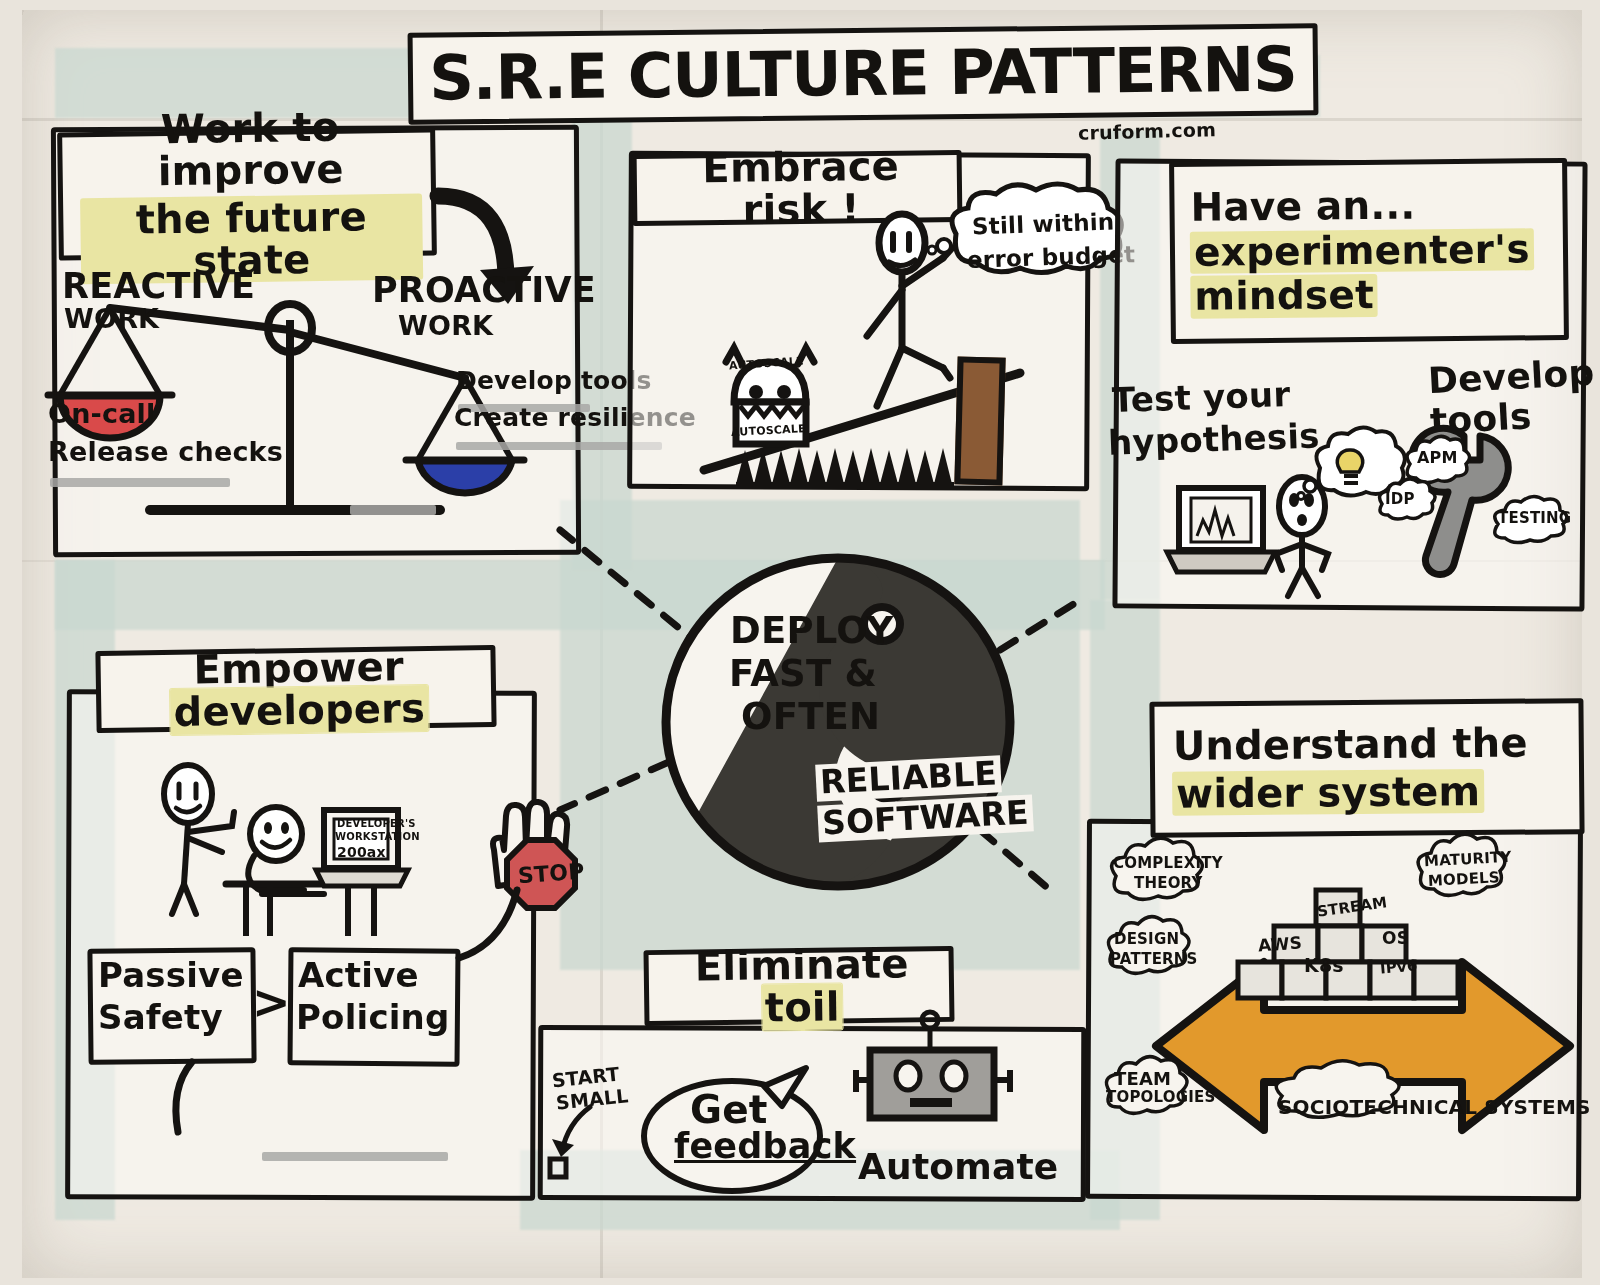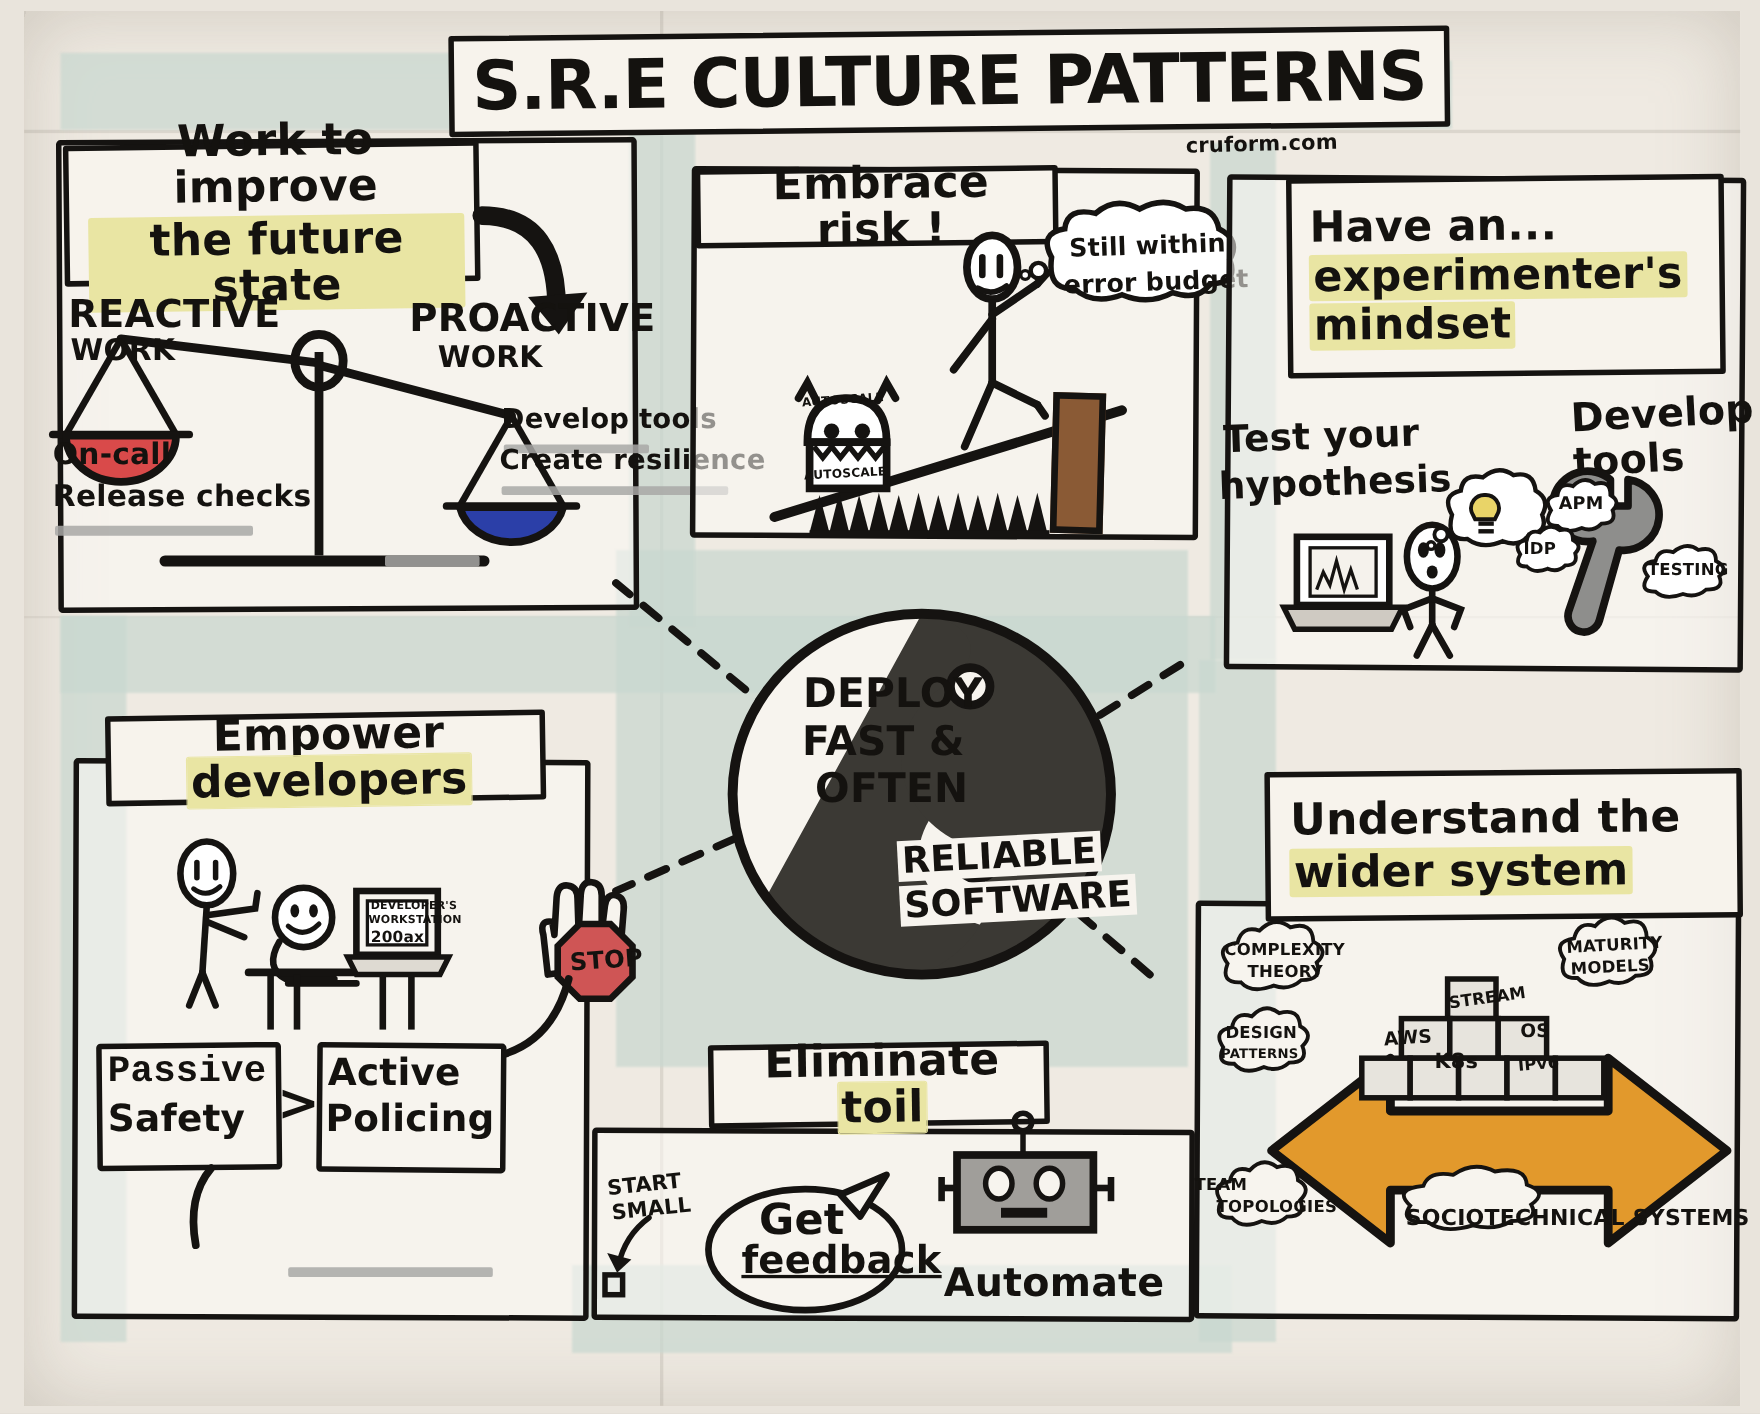--- a/index.html
+++ b/index.html
@@ -331,21 +331,21 @@
 
   <svg style="left:484px;top:790px;width:80px;height:100px;">
     <path d="M14 96 L10 60 q-4 -14 8 -12 l2 12 l2 -34 q1 -12 10 -11 q9 1 9 12 l1 30 l2 -34 q1 -12 10 -11 q9 1 9 12 l0 33 l3 -24 q2 -11 10 -9 q8 2 7 13 l-4 50 Z" fill="#f7f4ee" stroke="#151311" stroke-width="6" stroke-linejoin="round"></path>
   </svg>
   <svg style="left:503px;top:838px;width:76px;height:76px;">
     <polygon points="24,2 52,2 72,22 72,50 52,70 24,70 4,50 4,22" fill="#cf5555" stroke="#151311" stroke-width="6"></polygon>
   </svg>
   <div class="handtext nosel" style="position:absolute;left:518px;top:862px;font-size:22px;transform:rotate(-4deg);">STOP</div>
 
   <div class="frame" style="left:88px;top:948px;width:168px;height:116px;background:#f7f4ee;transform:rotate(-0.6deg);"></div>
-  <div class="handtext nosel" style="position:absolute;left:98px;top:958px;font-size:34px;font-family:Liberation Mono, monospace;">Passive</div>
+  <div class="handtext nosel" style="position:absolute;left:98px;top:958px;font-size:34px;">Passive</div>
   <div class="handtext nosel" style="position:absolute;left:98px;top:1000px;font-size:34px;">Safety</div>
 
   <div class="handtext nosel" style="position:absolute;left:252px;top:978px;font-size:46px;">&gt;</div>
 
   <div class="frame" style="left:288px;top:948px;width:172px;height:118px;background:#f7f4ee;transform:rotate(0.5deg);"></div>
   <div class="handtext nosel" style="position:absolute;left:298px;top:958px;font-size:34px;">Active</div>
   <div class="handtext nosel" style="position:absolute;left:296px;top:1000px;font-size:34px;">Policing</div>
 
   <svg style="left:455px;top:880px;width:100px;height:90px;">
     <path d="M4 78 q44 -14 58 -68" stroke="#151311" stroke-width="7" fill="none" stroke-linecap="round"></path>
@@ -423,26 +423,26 @@
   <svg style="left:1098px;top:840px;width:128px;height:64px;">
     <path d="M18 36 q-12 -16 9 -19 q4 -16 20 -11 q14 -14 28 -3 q20 -6 21 13 q15 8 3 19 q6 16 -14 16 q-11 10 -25 5 q-20 8 -30 -3 q-19 1 -12 -17 Z" fill="#f7f4ee" stroke="#151311" stroke-width="3.5"></path>
   </svg>
   <div class="handtext nosel" style="position:absolute;left:1113px;top:856px;font-size:15px;">COMPLEXITY</div>
   <div class="handtext nosel" style="position:absolute;left:1134px;top:876px;font-size:15px;">THEORY</div>
 
   <svg style="left:1096px;top:918px;width:108px;height:62px;">
     <path d="M16 34 q-10 -15 8 -18 q3 -15 18 -10 q12 -13 25 -3 q18 -5 19 12 q13 7 2 18 q6 15 -12 15 q-10 9 -23 4 q-18 8 -27 -3 q-17 1 -10 -15 Z" fill="#f7f4ee" stroke="#151311" stroke-width="3.5"></path>
   </svg>
   <div class="handtext nosel" style="position:absolute;left:1114px;top:932px;font-size:15px;">DESIGN</div>
-  <div class="handtext nosel" style="position:absolute;left:1110px;top:952px;font-size:12px;text-align:center;">PATTERNS</div>
+  <div class="handtext nosel" style="position:absolute;left:1110px;top:952px;font-size:15px;text-align:center;">PATTERNS</div>
 
   <svg style="left:1094px;top:1058px;width:112px;height:62px;">
     <path d="M16 34 q-10 -15 8 -18 q3 -15 18 -10 q12 -13 25 -3 q18 -5 19 12 q13 7 2 18 q6 15 -12 15 q-10 9 -23 4 q-18 8 -27 -3 q-17 1 -10 -15 Z" fill="#f7f4ee" stroke="#151311" stroke-width="3.5"></path>
   </svg>
-  <div class="handtext nosel" style="position:absolute;left:1086px;top:1070px;font-size:15px;">TEAM</div>
+  <div class="handtext nosel" style="position:absolute;left:1114px;top:1070px;font-size:18px;">TEAM</div>
   <div class="handtext nosel" style="position:absolute;left:1106px;top:1090px;font-size:15px;">TOPOLOGIES</div>
 
   <svg style="left:1404px;top:836px;width:118px;height:64px;">
     <path d="M18 36 q-11 -16 9 -19 q4 -16 19 -11 q13 -14 27 -3 q19 -6 20 13 q14 8 3 19 q6 16 -13 16 q-11 10 -24 5 q-19 8 -29 -3 q-18 1 -12 -17 Z" fill="#f7f4ee" stroke="#151311" stroke-width="3.5"></path>
   </svg>
   <div class="handtext nosel" style="position:absolute;left:1424px;top:852px;font-size:15px;transform:rotate(-3deg);">MATURITY</div>
   <div class="handtext nosel" style="position:absolute;left:1428px;top:872px;font-size:15px;transform:rotate(-3deg);">MODELS</div>
 
   <svg style="left:1258px;top:1062px;width:214px;height:60px;">
     <path d="M24 34 q-16 -15 12 -18 q5 -14 27 -10 q19 -13 38 -3 q28 -5 29 12 q20 7 4 18 q8 15 -18 15 q-15 9 -35 4 q-27 8 -41 -3 q-27 1 -16 -15 Z" fill="#f7f4ee" stroke="#151311" stroke-width="3.5"></path>

